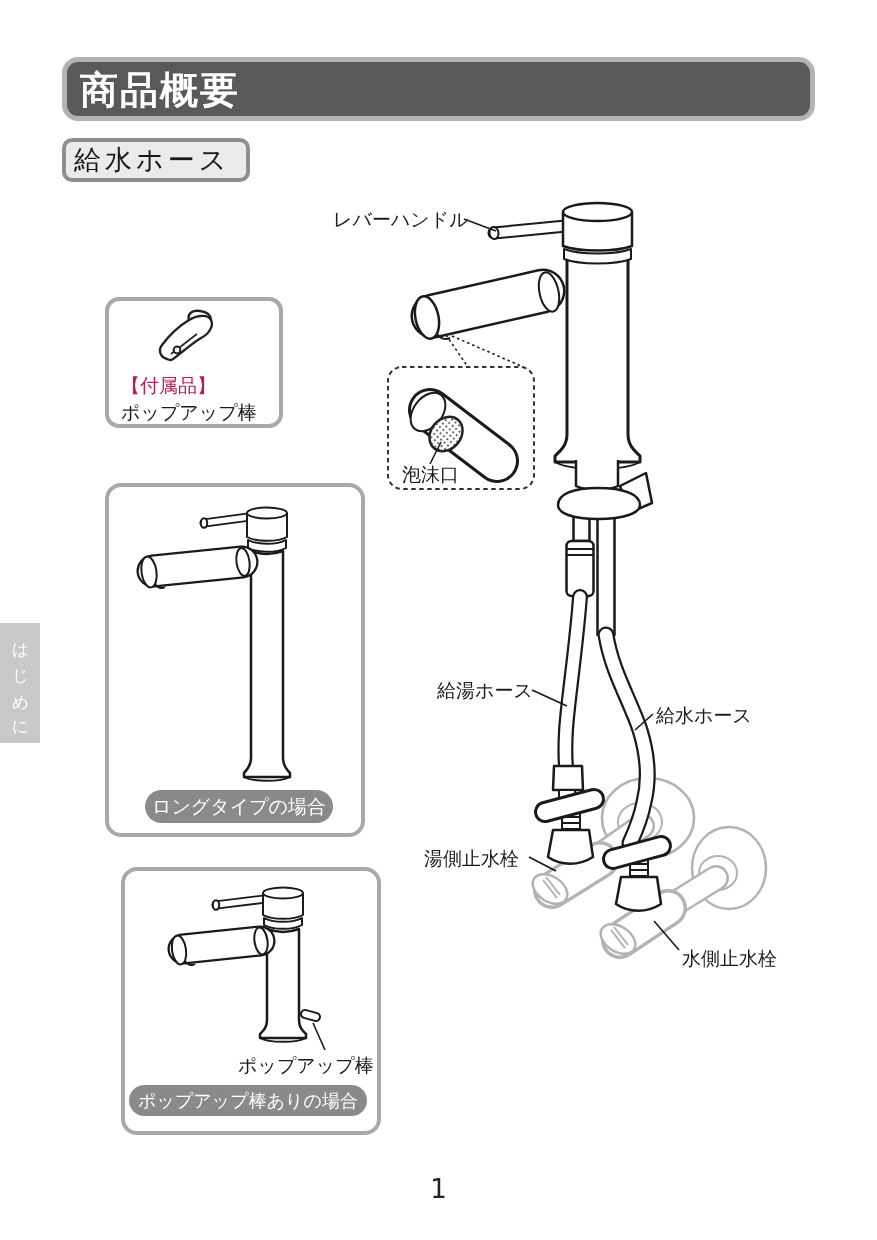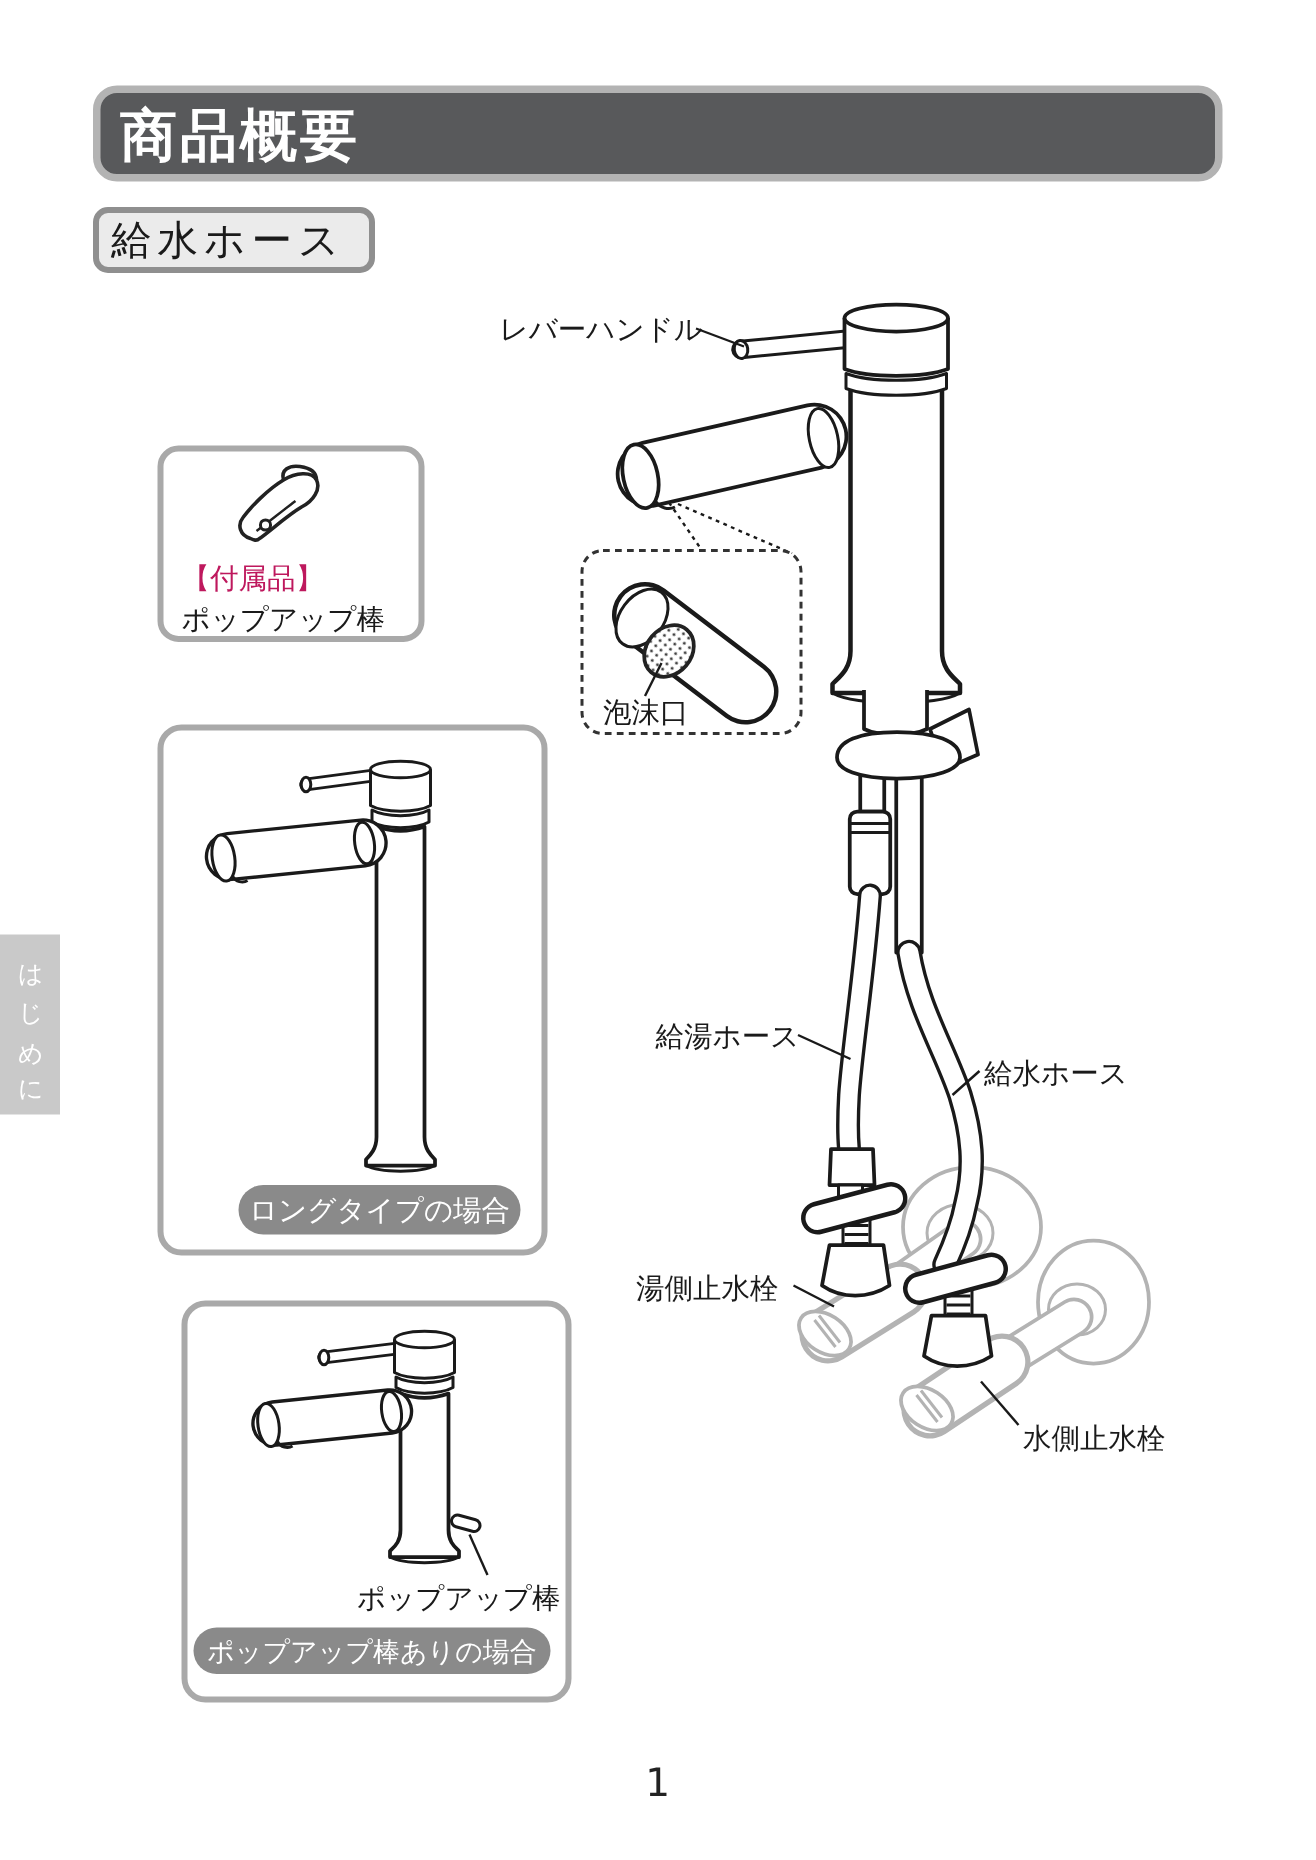--- a/index.html
+++ b/index.html
@@ -24,21 +24,21 @@
   .acc-box { left:105px; top:297px; width:178px; height:131px; border-radius:14px; }
   .long-box { left:105px; top:483px; width:260px; height:354px; }
   .pop-box  { left:121px; top:867px; width:260px; height:268px; }
 
   .acc-heading { position:absolute; left:12px; top:72px; font-size:19px; color:#be185d; }
   .acc-item    { position:absolute; left:12px; top:99px; font-size:19px; color:#1a1a1a; }
   .tool-icon { position:absolute; left:42px; top:8px; }
 
   .pill { position:absolute; background:#8a8a8a; color:#fff; border-radius:17px;
     display:flex; align-items:center; justify-content:center; white-space:nowrap; }
-  .pill.long { left:36px; top:303px; width:188px; height:33px; font-size:19px;margin-left:14px; }
+  .pill.long { left:36px; top:303px; width:188px; height:33px; font-size:19px; }
   .pill.pop  { left:4px;  top:214px; width:238px; height:31px; font-size:18px; }
 
   .boxsvg { position:absolute; left:0; top:0; width:100%; height:100%; overflow:visible; }
   .main-svg { position:absolute; left:330px; top:195px; width:470px; height:810px; overflow:visible; }
 
   .page-num { position:absolute; left:410px; top:1174px; width:57px; text-align:center;
     font-size:26px; color:#222; }
 
   svg text { font-family:"DejaVu Sans",sans-serif; font-size:19px; fill:#1a1a1a; }
   .outl { fill:#fff; stroke:#1a1a1a; stroke-width:2.5; stroke-linejoin:round; }

